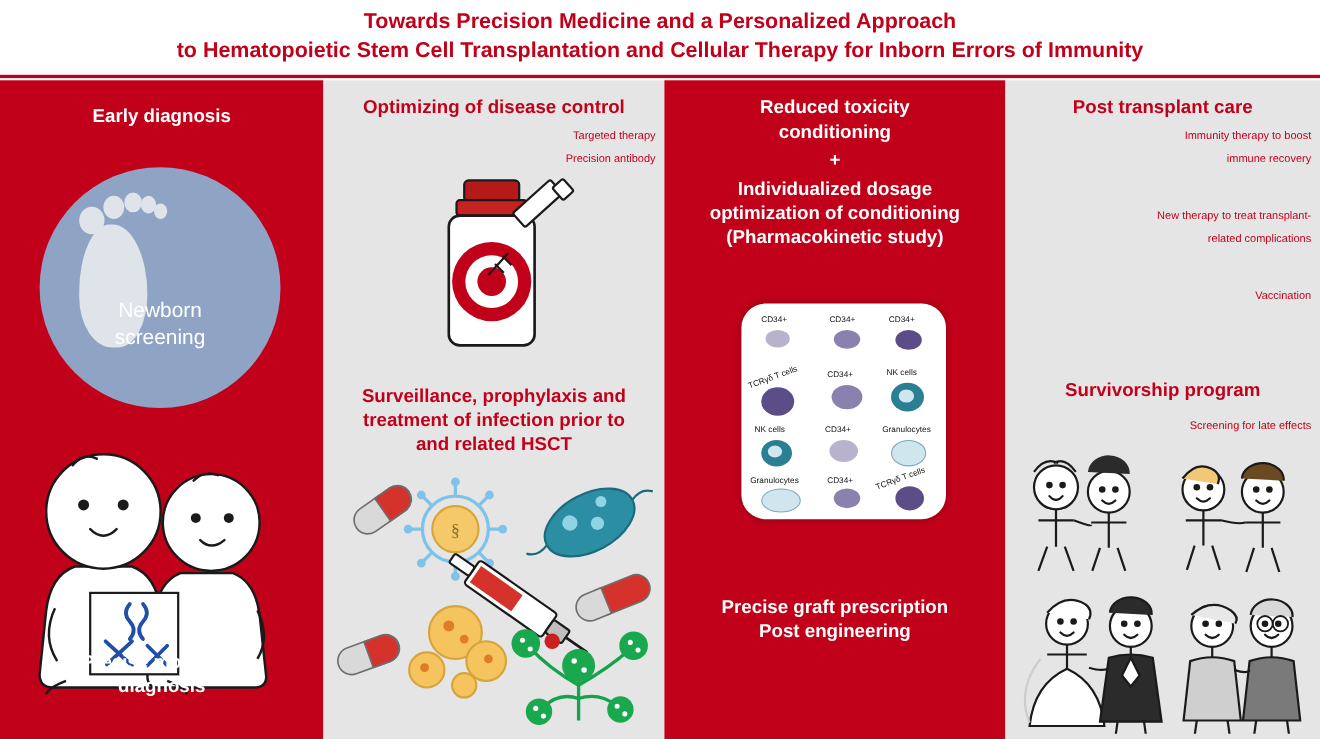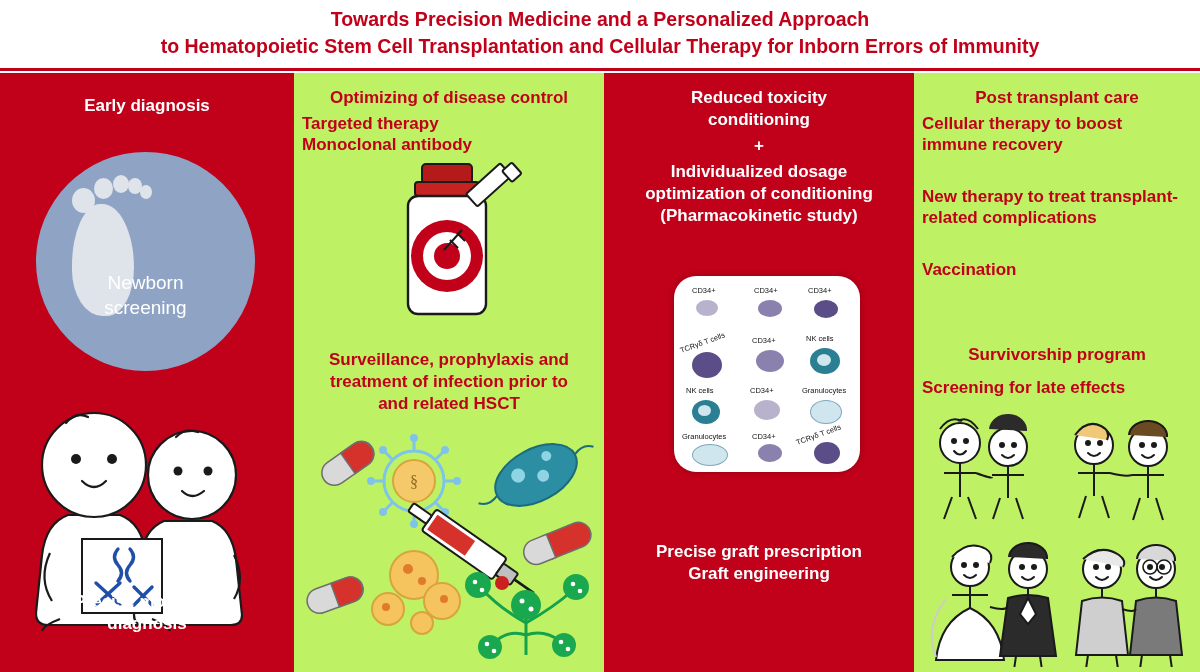--- a/index.html
+++ b/index.html
@@ -47,39 +47,39 @@
     top: 73px;
     height: 599px;
     box-sizing: border-box;
     padding-left: 21px;
   }
   .col-red {
     background: #c1001a;
     color: #ffffff;
   }
   .col-white {
-    background: #bef264;
+    background: #e5e5e5;
     color: #c1001a;
   }
   #col1 { left: 0px;   width: 294px; }
   #col2 { left: 294px; width: 310px; }
   #col3 { left: 604px; width: 310px; }
   #col4 { left: 914px; width: 286px; }
 
   .head {
     text-align: center;
     font-weight: bold;
     font-size: 17px;
     line-height: 22px;
   }
   .sub {
-    text-align: left;
-    font-size: 17px;
+    text-align: right;
+    font-size: 10px;
     line-height: 21px;
-    font-weight: bold;
+    font-weight: normal;
   }
 
   .txtblk { position: absolute; width: 100%; left: 0; box-sizing: border-box; padding: 0 8px; }
 
   
   #footprint-circle {
     position: absolute;
     left: 36px;
     top: 79px;
     width: 219px;
@@ -221,21 +221,21 @@
     <div class="txtblk head" style="top:518px;">
       <div>Precise molecular</div>
       <div>diagnosis</div>
     </div>
   </div>
 
   <div class="col col-white" id="col2">
 
     <div class="txtblk head" style="top:14px;">Optimizing of disease control</div>
     <div class="txtblk sub" style="top:40px;">Targeted therapy</div>
-    <div class="txtblk sub" style="top:61px;">Monoclonal antibody</div>
+    <div class="txtblk sub" style="top:61px;">Precision antibody</div>
 
     <svg id="bottle-svg" width="170" height="170" viewBox="0 0 170 170">
 
       <rect x="48" y="6" width="50" height="20" rx="4" fill="#b51a1a" stroke="#1a1a1a" stroke-width="2"></rect>
       <rect x="41" y="24" width="64" height="14" rx="3" fill="#c62222" stroke="#1a1a1a" stroke-width="2"></rect>
 
       <rect x="34" y="38" width="78" height="118" rx="10" fill="#ffffff" stroke="#1a1a1a" stroke-width="2.4"></rect>
 
       <circle cx="73" cy="98" r="36" fill="#c1001a"></circle>
       <circle cx="73" cy="98" r="24" fill="#ffffff"></circle>
@@ -411,29 +411,29 @@
 
       <div class="cell cell-purple-mid" style="left:84px;  top:168px; width:24px; height:18px;"></div>
       <div class="cell-label" style="left:78px; top:156px;">CD34+</div>
 
       <div class="cell cell-purple-dark" style="left:140px; top:166px; width:26px; height:22px;"></div>
       <div class="cell-label rot" style="left:124px; top:162px;">TCRγδ T cells</div>
     </div>
 
     <div class="txtblk head" style="top:468px;">
       <div>Precise graft prescription</div>
-      <div>Graft engineering</div>
+      <div>Post engineering</div>
     </div>
   </div>
 
   <div class="col col-white" id="col4">
 
     <div class="txtblk head" style="top:14px;">Post transplant care</div>
     <div class="txtblk sub" style="top:40px;">
-      <div>Cellular therapy to boost</div>
+      <div>Immunity therapy to boost</div>
       <div>immune recovery</div>
     </div>
     <div class="txtblk sub" style="top:113px;">
       <div>New therapy to treat transplant-</div>
       <div>related complications</div>
     </div>
     <div class="txtblk sub" style="top:186px;">Vaccination</div>
 
     <div class="txtblk head" style="top:271px;text-align:center;">Survivorship program</div>
     <div class="txtblk sub" style="top:304px;">Screening for late effects</div>

